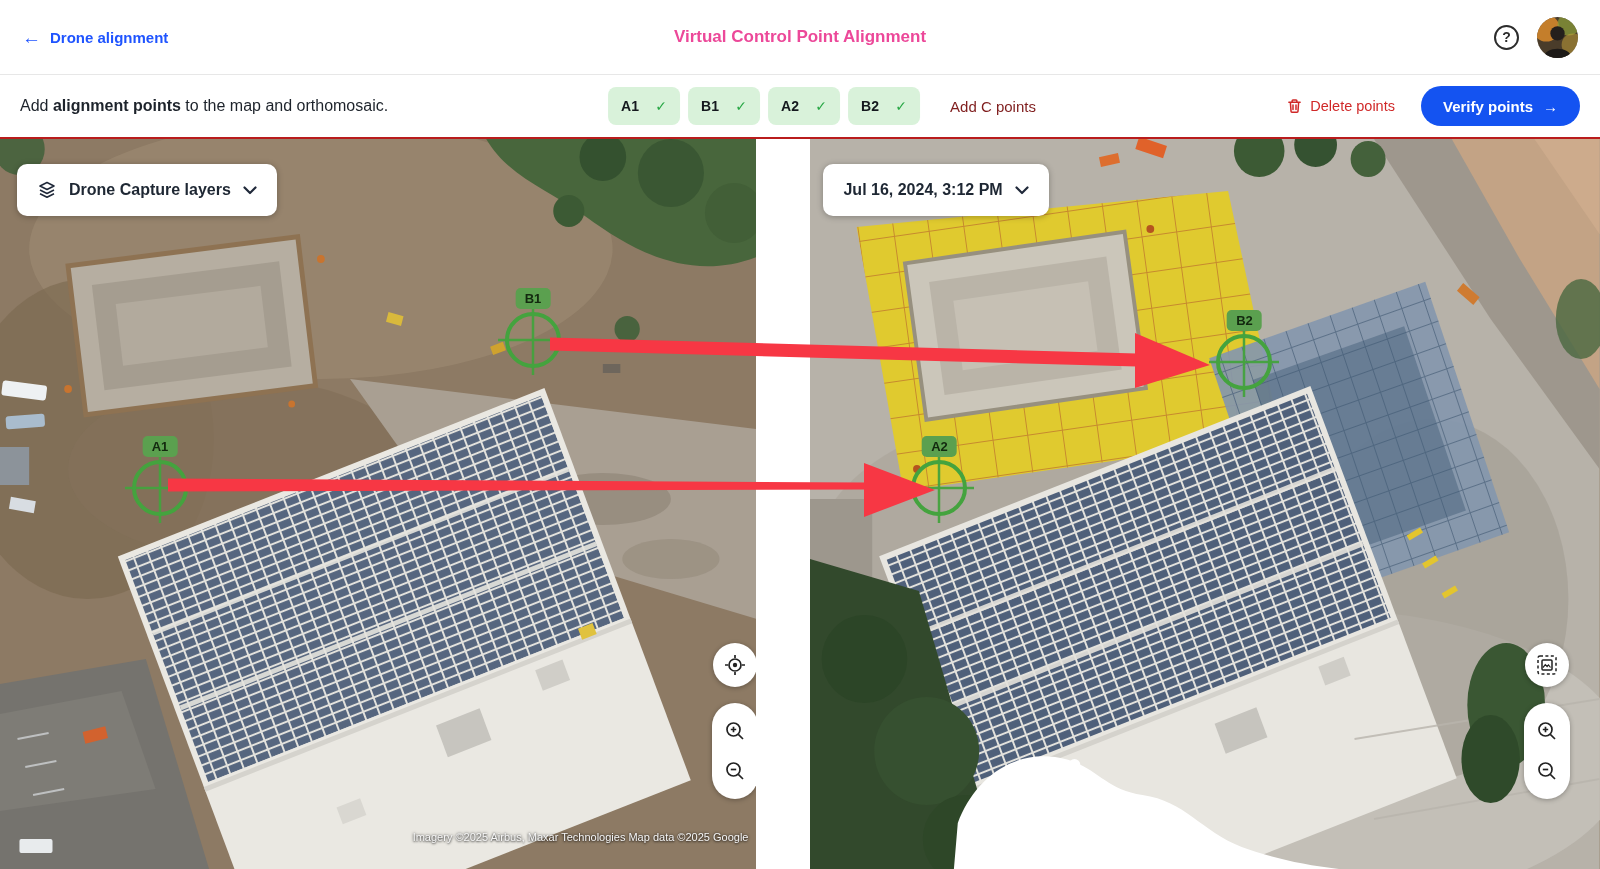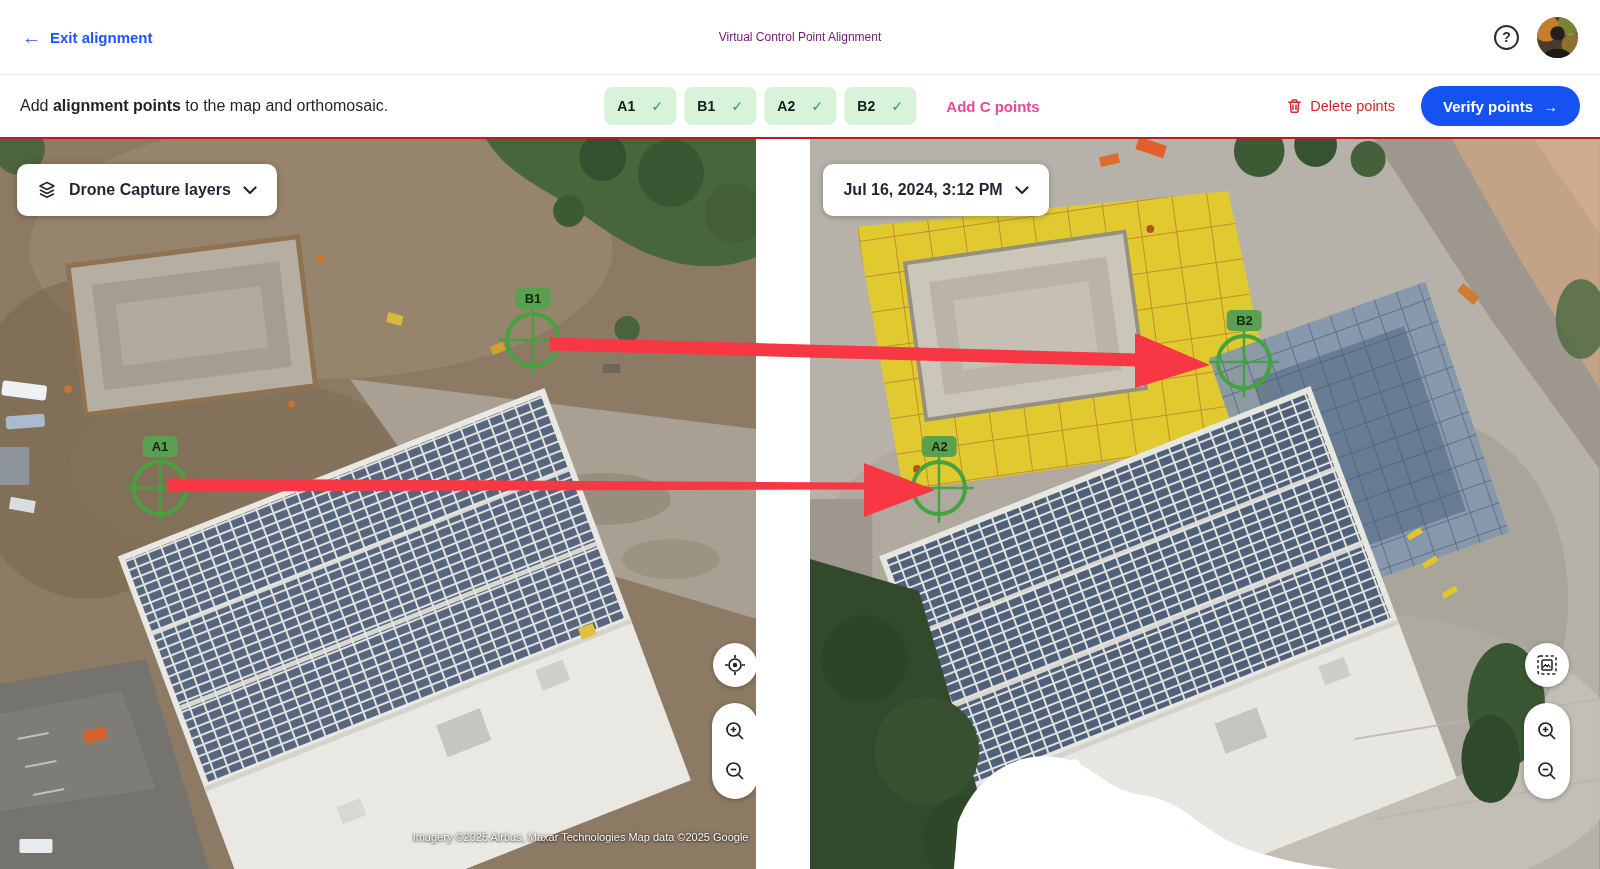--- a/index.html
+++ b/index.html
@@ -6,40 +6,40 @@
   html,body { width:1600px; height:869px; overflow:hidden;
     font-family:"Liberation Sans","DejaVu Sans",sans-serif; background:#fff; }
 
   
   .topbar { position:relative; height:75px; background:#fff;
     border-bottom:1px solid #e7e7e7; display:flex; align-items:center; padding:0 22px; }
   .exit { display:flex; align-items:center; gap:9px; color:#1f54ff; font-weight:bold;
     font-size:15px; cursor:pointer; }
   .exit .back { font-size:19px; line-height:1; }
   .topbar-title { position:absolute; left:50%; top:50%; transform:translate(-50%,-50%);
-    font-size:12px; font-weight:normal; color:#701a75; white-space:nowrap; }
+    font-size:17px; font-weight:bold; color:#ec4899; white-space:nowrap; }
   .topbar-right { margin-left:auto; display:flex; align-items:center; gap:18px; }
   .help-btn { width:25px; height:25px; border:2px solid #2c2c2c; border-radius:50%;
     display:flex; align-items:center; justify-content:center; font-size:14px; font-weight:bold;
     color:#2c2c2c; cursor:pointer; }
   .avatar { width:41px; height:41px; border-radius:50%; overflow:hidden; cursor:pointer; }
 
   
   .toolbar { position:relative; height:64px; background:#fff; border-bottom:2px solid #b91c1c;
     display:flex; align-items:center; padding:0 20px; }
   .instruction { font-size:16px; color:#1d232b; }
   .instruction b { font-weight:bold; }
   .toolbar-middle { position:absolute; left:50%; transform:translateX(-50%); margin-left:22px;
     display:flex; align-items:center; gap:30px; }
   .chips { display:flex; gap:8px; }
   .chip { width:72px; height:38px; background:#d9f2da; border-radius:8px; display:flex;
     align-items:center; justify-content:space-between; padding:0 13px; cursor:pointer; }
   .chip .pt { font-size:14px; font-weight:bold; color:#15191e; }
   .chip .ck { font-size:14px; font-weight:bold; color:#28a745; }
-  .add-c { color:#ec4899; font-weight:bold; font-size:15px; cursor:pointer; white-space:nowrap; }
+  .add-c { color:#7f1d1d; font-weight:normal; font-size:15px; cursor:pointer; white-space:nowrap; }
   .toolbar-right { margin-left:auto; display:flex; align-items:center; gap:26px; }
   .delete-points { display:flex; align-items:flex-end; gap:8px; color:#d02828; font-weight:normal;
     font-size:14.5px; cursor:pointer; }
   .verify-btn { height:40px; padding:0 22px; background:#1453f1; color:#fff; border:none;
     border-radius:21px; font-family:inherit; font-size:15px; font-weight:bold; display:flex;
     align-items:center; gap:10px; cursor:pointer;justify-content:space-between; }
 
   
   .maps { position:relative; height:766px; display:flex; gap:10px; background:#fff; }
   .pane { position:relative; height:730px; overflow:hidden; background:#9a8a74; }
@@ -83,21 +83,21 @@
 
   .arrows { position:absolute; inset:0; width:1600px; height:730px; z-index:20;
     pointer-events:none; }
 </style>
 </head>
 <body>
 
 <header class="topbar">
   <a class="exit">
     <span class="back">←</span>
-    <span>Exit alignment</span>
+    <span>Drone alignment</span>
   </a>
   <div class="topbar-title">Virtual Control Point Alignment</div>
   <div class="topbar-right">
     <div class="help-btn">
       <span>?</span>
     </div>
     <div class="avatar">
       <svg width="41" height="41" viewBox="0 0 40 40">
         <rect width="40" height="40" fill="#4a3c2a"></rect>
         <circle cx="9" cy="11" r="13" fill="#d98a2b" opacity=".85"></circle>

